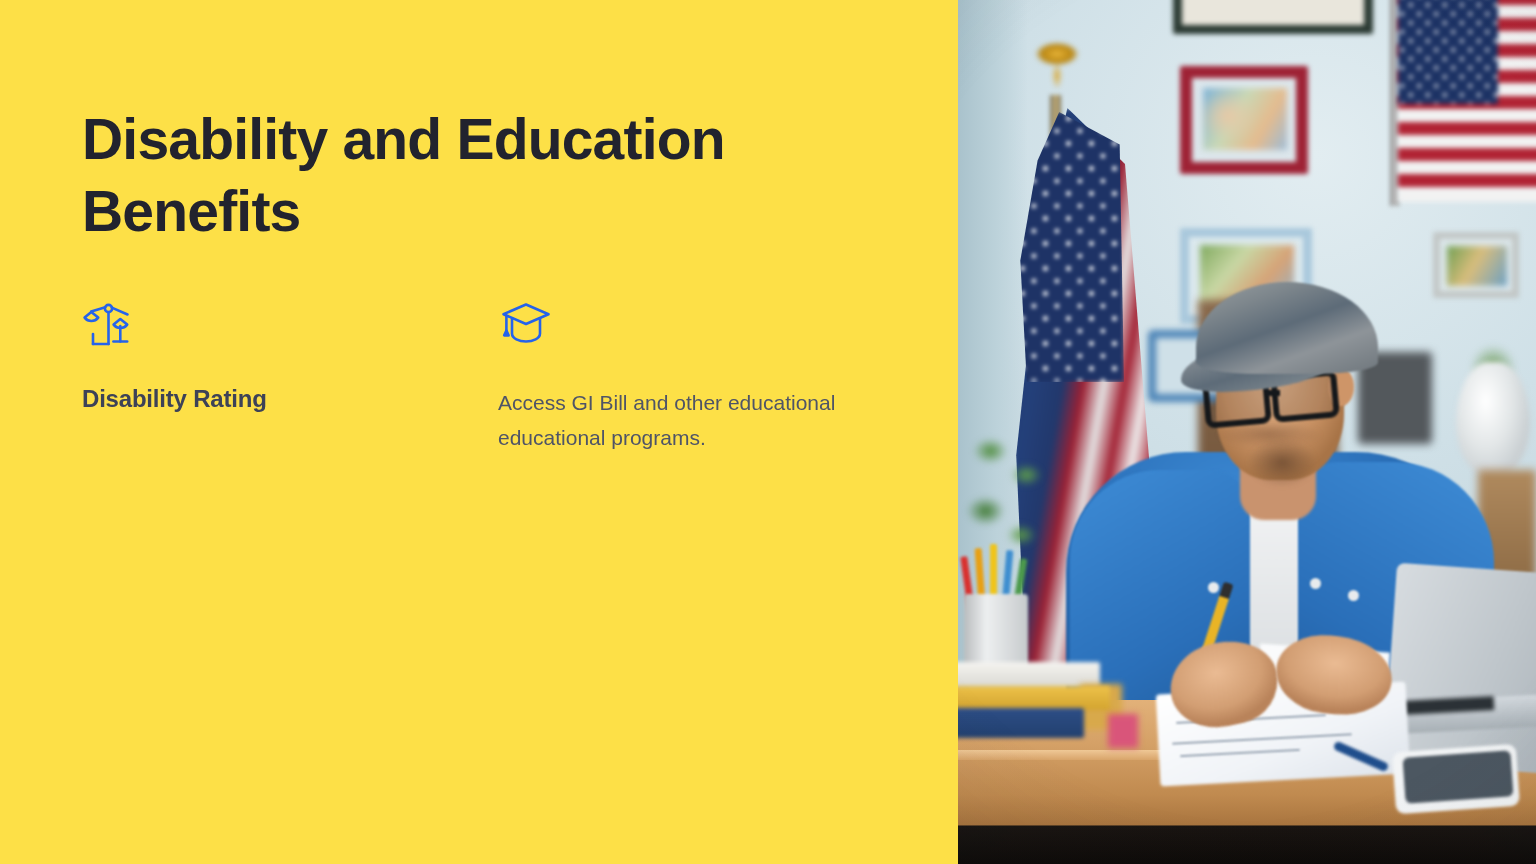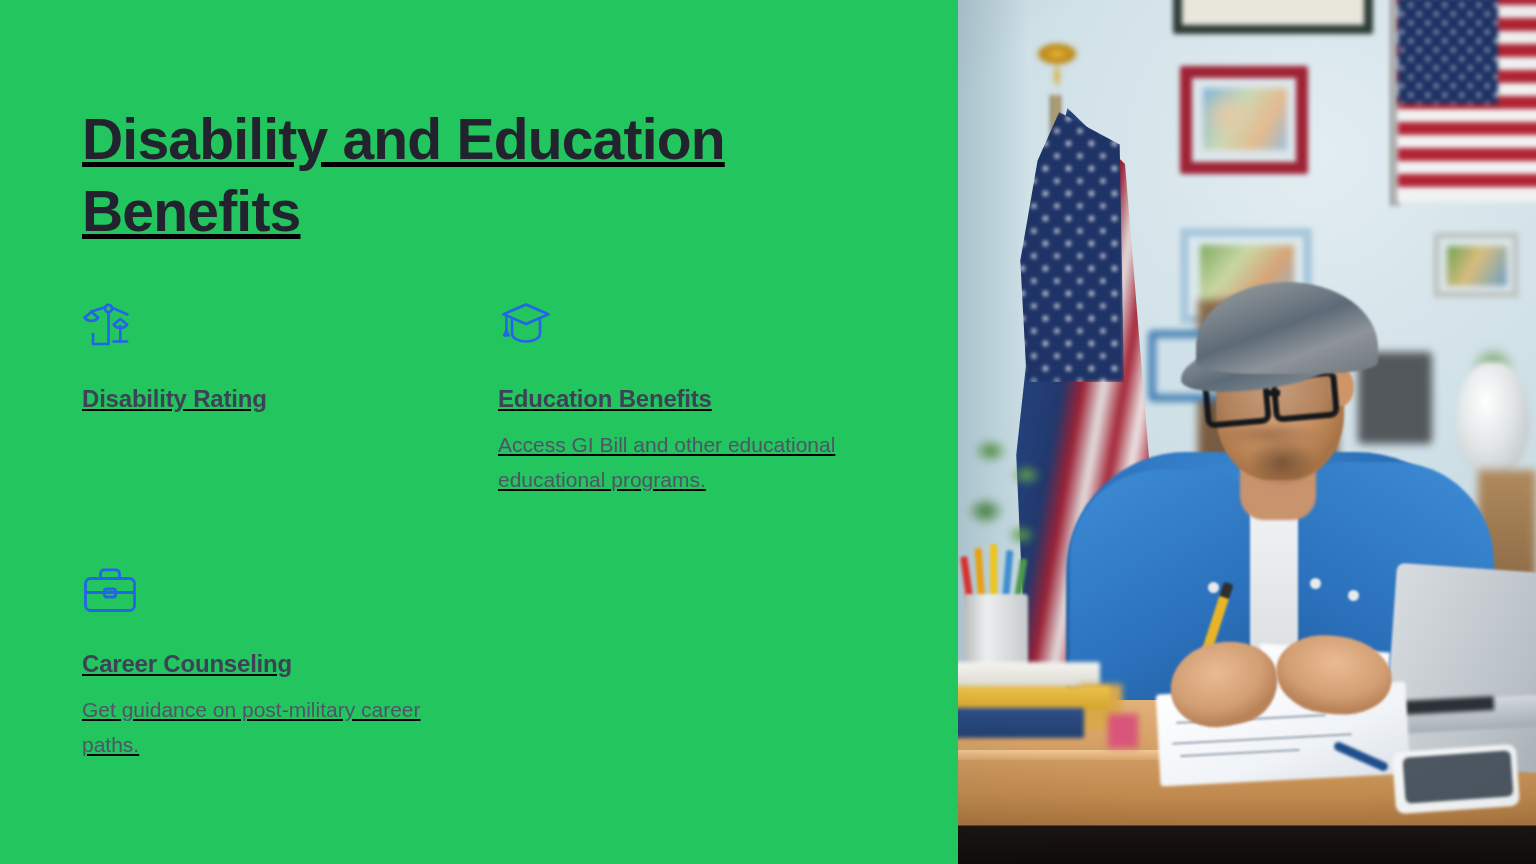--- a/index.html
+++ b/index.html
@@ -14,41 +14,39 @@
     position:relative;
     width:1536px; height:864px;
     background:#F8F8FD;
     display:flex;
   }
 
   
   #left-pane {
     position:relative;
     width:958px; height:864px;
-    background:#22c55e;
+    background:#fde047;
     flex:0 0 958px;
     padding:104px 0 0 82px;
-    text-decoration:underline;
   }
 
   #page-title {
     font-size:57px;
     line-height:1.26;
     font-weight:700;
     letter-spacing:-0.8px;
     color:#22232E;
     max-width:760px;
   }
 
   #features-grid {
     margin-top:52px;
     display:grid;
     grid-template-columns:416px 420px;
     grid-template-rows:auto auto;
-    row-gap:68px;
   }
 
   .feature-card { width:400px; }
 
   .feature-icon {
     width:56px; height:52px;
     display:block;
     margin-bottom:33px;
   }
   .feature-icon svg { display:block; overflow:visible; }
@@ -483,36 +481,23 @@
 
       <div class="feature-card card-2">
         <span class="feature-icon">
           <svg width="56" height="52" viewBox="0 0 56 52" fill="none" stroke="#2563EB" stroke-width="2.6" stroke-linecap="round" stroke-linejoin="round">
             <path d="M5.5 14.2 L 28 4.5 L 50.5 14.2 L 28 24 Z"></path>
             <path d="M14 18.2 L 14 33.5 C 14 38.4 21 41.5 28 41.5 C 35 41.5 42 38.4 42 33.5 L 42 18.2"></path>
             <path d="M8.4 16 L 8.4 30.5"></path>
             <path d="M8.4 30.5 L 6.2 35.4 L 10.6 35.4 Z"></path>
           </svg>
         </span>
-        <div class="feature-title">Education Benefits</div>
         <div class="feature-desc">Access GI Bill and other educational educational programs.</div>
       </div>
 
-      <div class="feature-card card-3">
-        <span class="feature-icon">
-          <svg width="56" height="52" viewBox="0 0 56 52" fill="none" stroke="#2563EB" stroke-width="2.8" stroke-linecap="round" stroke-linejoin="round">
-            <rect x="3.5" y="13.5" width="49" height="32" rx="5"></rect>
-            <path d="M18.5 13.5 L 18.5 8.5 A 3.6 3.6 0 0 1 22.1 4.9 L 33.9 4.9 A 3.6 3.6 0 0 1 37.5 8.5 L 37.5 13.5"></path>
-            <line x1="3.5" y1="27.5" x2="52.5" y2="27.5"></line>
-            <rect x="22.5" y="24" width="11" height="8" rx="2"></rect>
-          </svg>
-        </span>
-        <div class="feature-title">Career Counseling</div>
-        <div class="feature-desc">Get guidance on post-military career paths.</div>
-      </div>
 
     </div>
   </div>
 
   <div id="photo-pane">
     <div id="photo-scene">
 
       <div class="ph" id="wall"></div>
       <div class="ph" id="wall-left-shadow"></div>
 

